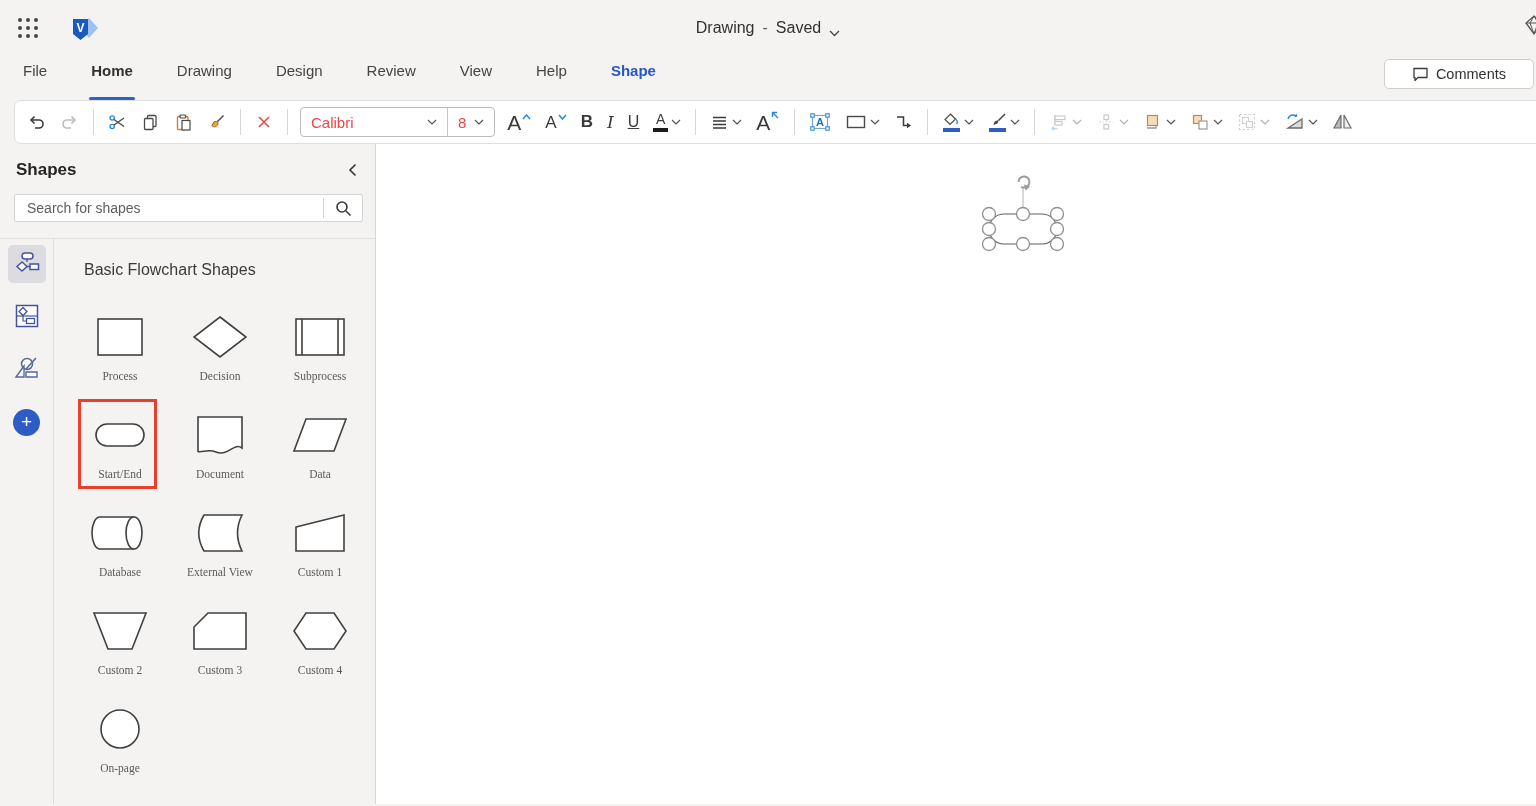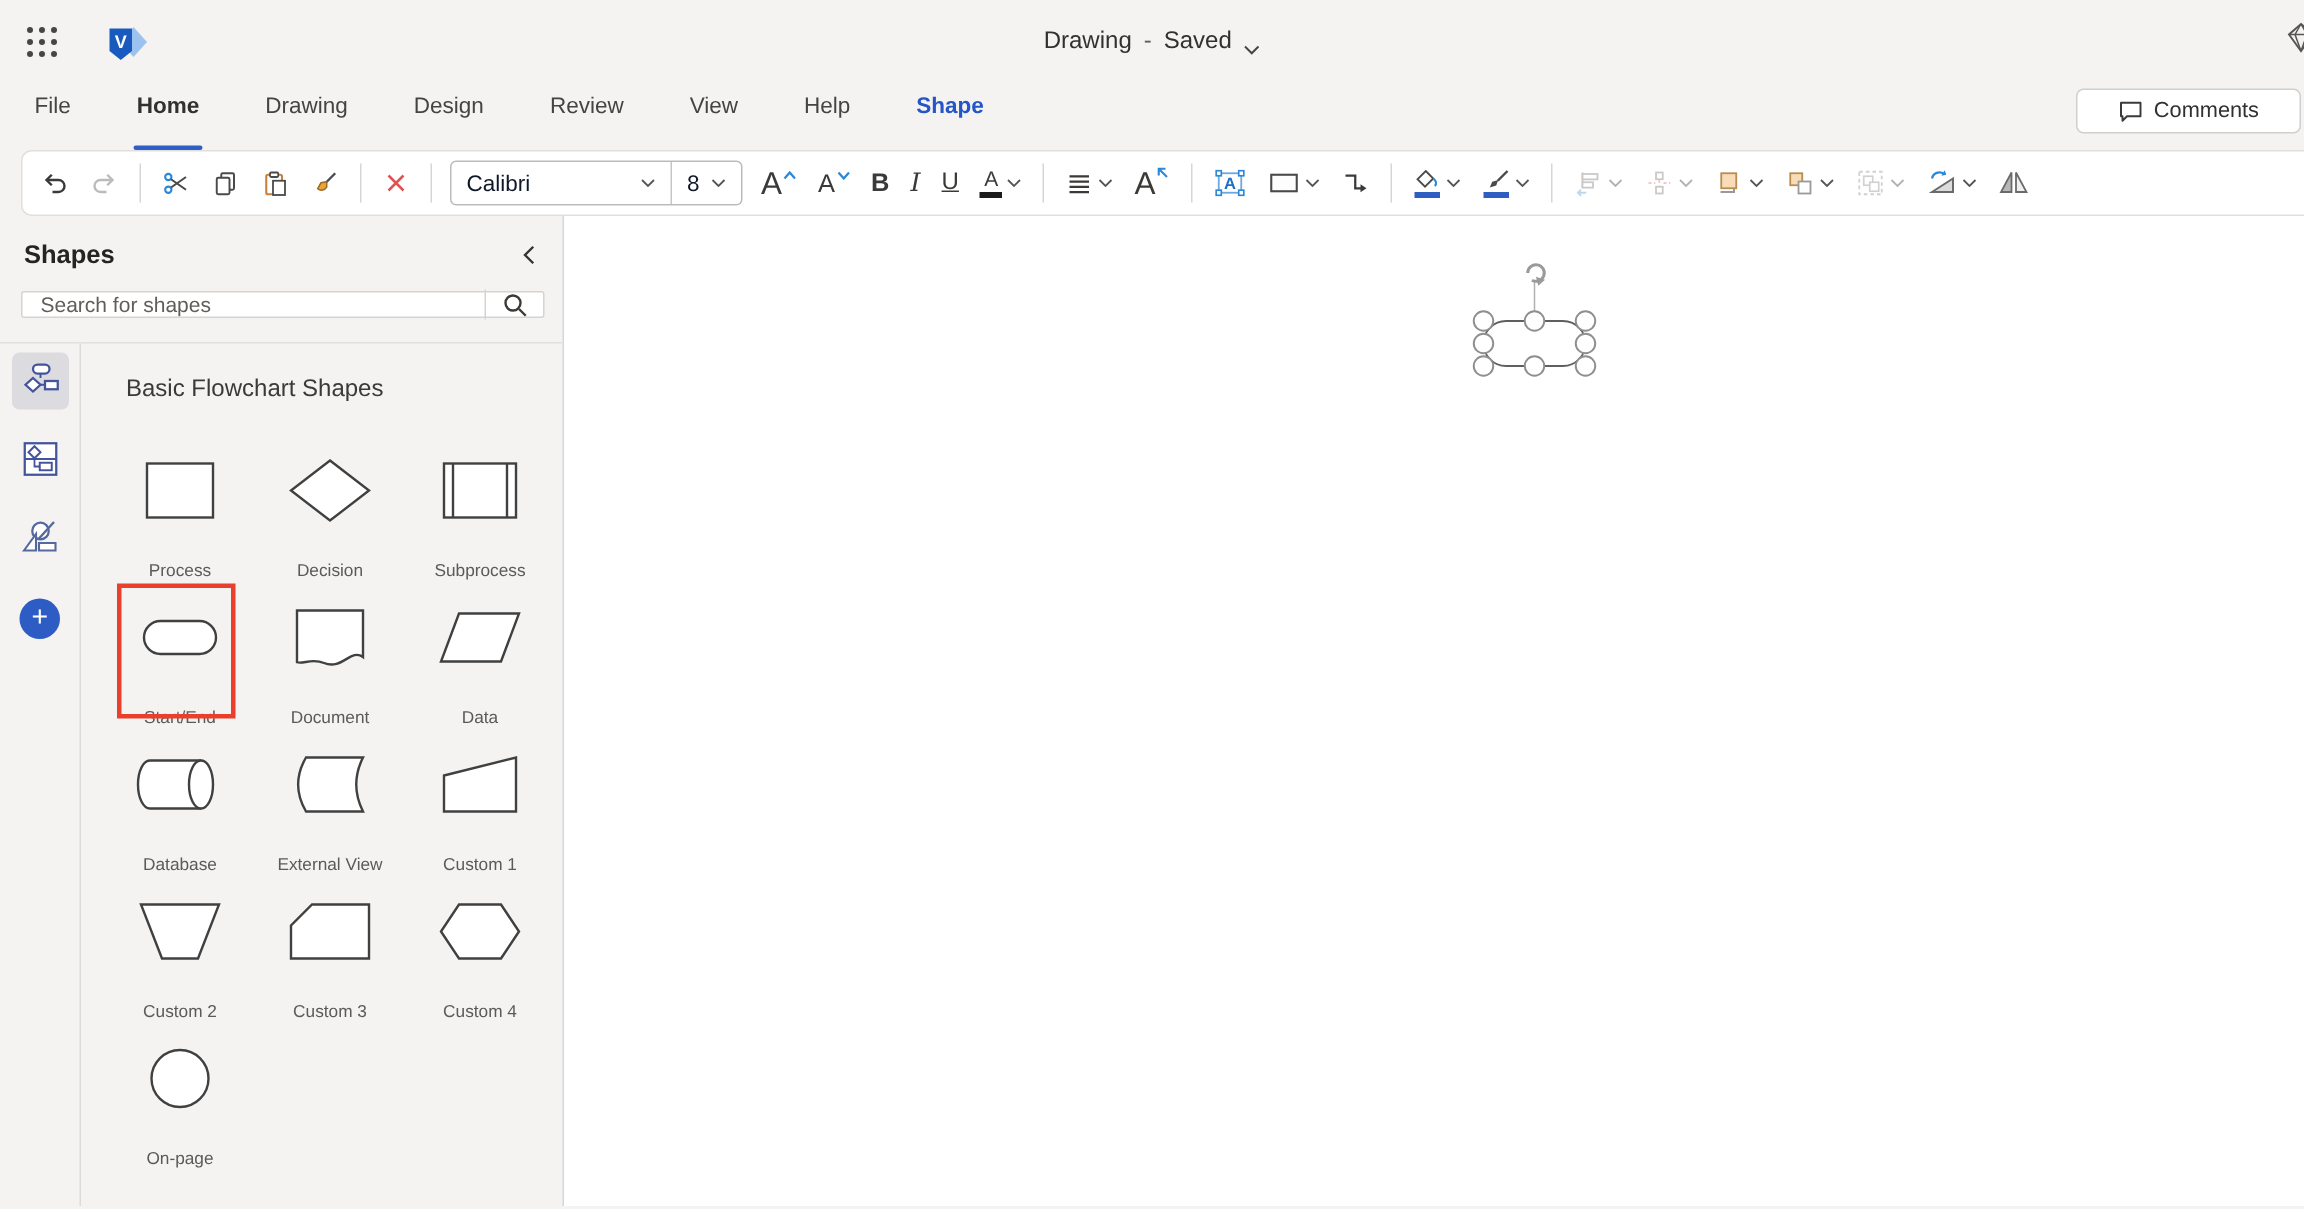--- a/index.html
+++ b/index.html
@@ -38,45 +38,45 @@
   .glyph { font-size:17px; color:#3b3a39; line-height:1; }
   .glyph.big { font-size:21px; }
   .b-glyph { font-weight:bold; font-size:17px; color:#3b3a39; }
   .i-glyph { font-family:"DejaVu Serif", serif; font-style:italic; font-size:17px; color:#3b3a39; }
   .u-glyph { text-decoration:underline; font-size:16px; color:#3b3a39; }
   .stack { display:flex; flex-direction:column; align-items:center; line-height:1; }
   .colorbar { width:15px; height:4px; margin-top:2px; }
   .font-combo { display:flex; align-items:stretch; border:1px solid #bdbbb9; border-radius:4px; height:30px; background:#fff; overflow:hidden; margin:0 4px; }
   .font-combo .fc-name { display:flex; align-items:center; gap:8px; padding:0 10px; width:146px; justify-content:space-between; cursor:pointer; }
   .font-combo .fc-size { display:flex; align-items:center; gap:8px; padding:0 10px; border-left:1px solid #c8c6c4; cursor:pointer; }
-  .fc-text { font-size:15px; color:#0f172a; }
+  .fc-text { font-size:15px; color:#ef4444; }
   .caret-up { margin-left:-2px; margin-bottom:10px; }
   .caret-dn { margin-left:-2px; margin-bottom:10px; }
 
   
   .main { display:flex; height:660px; }
   .sidebar { width:376px; flex:none; background:#f4f3f1; border-right:1px solid #d9d7d5; display:flex; flex-direction:column; }
   .shapes-hdr { display:flex; align-items:center; justify-content:space-between; padding:16px 18px 10px 16px; }
   .shapes-title { font-size:17px; font-weight:bold; color:#252423; }
   .search-row { padding:4px 12px 16px 14px; }
-  .search-box { display:flex; align-items:center; background:#fff; border:1px solid #d6d4d2; border-radius:2px; height:18px; }
+  .search-box { display:flex; align-items:center; background:#fff; border:1px solid #d6d4d2; border-radius:2px; height:28px; }
   .search-box input { flex:1; border:none; outline:none; background:transparent; padding:0 12px; font-size:14px; color:#323130; font-family:"Liberation Sans", sans-serif; }
   .search-box input::placeholder { color:#605e5c; }
   .search-div { width:1px; height:20px; background:#d6d4d2; }
   .search-btn { width:38px; display:flex; align-items:center; justify-content:center; cursor:pointer; height:100%; }
   .panel-body { flex:1; display:flex; border-top:1px solid #e2e0de; min-height:0; }
   .stencil-strip { width:54px; flex:none; border-right:1px solid #ddodbd9; border-right:1px solid #dddbd9; padding-top:6px; display:flex; flex-direction:column; align-items:center; gap:14px; }
   .stencil-btn { width:38px; height:38px; border-radius:5px; display:flex; align-items:center; justify-content:center; cursor:pointer; }
   .stencil-btn.selected { background:#dcdbe0; }
   .plus-btn { width:27px; height:27px; border-radius:50%; background:#2d5cc5; color:#fff; display:flex; align-items:center; justify-content:center; font-size:19px; cursor:pointer; margin-top:8px; line-height:1; padding-bottom:2px; }
   .gallery { flex:1; padding:22px 0 0 16px; overflow:hidden; }
   .gallery-title { font-size:16px; color:#3b3a39; margin-left:14px; }
   .grid { margin-top:20px; display:grid; grid-template-columns:repeat(3,100px); row-gap:0; }
   .cell { position:relative; width:100px; height:98px; display:flex; flex-direction:column; align-items:center; justify-content:flex-start; padding-top:14px; cursor:grab; }
-  .cell-label { font-size:11.5px; color:#5a5a58; margin-top:24px; }
+  .cell-label { font-size:11.5px; color:#5a5a58; margin-top:9px;font-family:Liberation Serif, serif; }
   .shape-pre svg { display:block; }
   .sel-frame { position:absolute; left:8px; right:13px; top:2px; bottom:6px; border:3px solid #e8402c; pointer-events:none; }
 
   .canvas { flex:1; background:#fff; position:relative; }
   .sel-shape { position:absolute; left:596px; top:24px; }
 
   .chev { flex:none; }
 </style>
 </head>
 <body>

